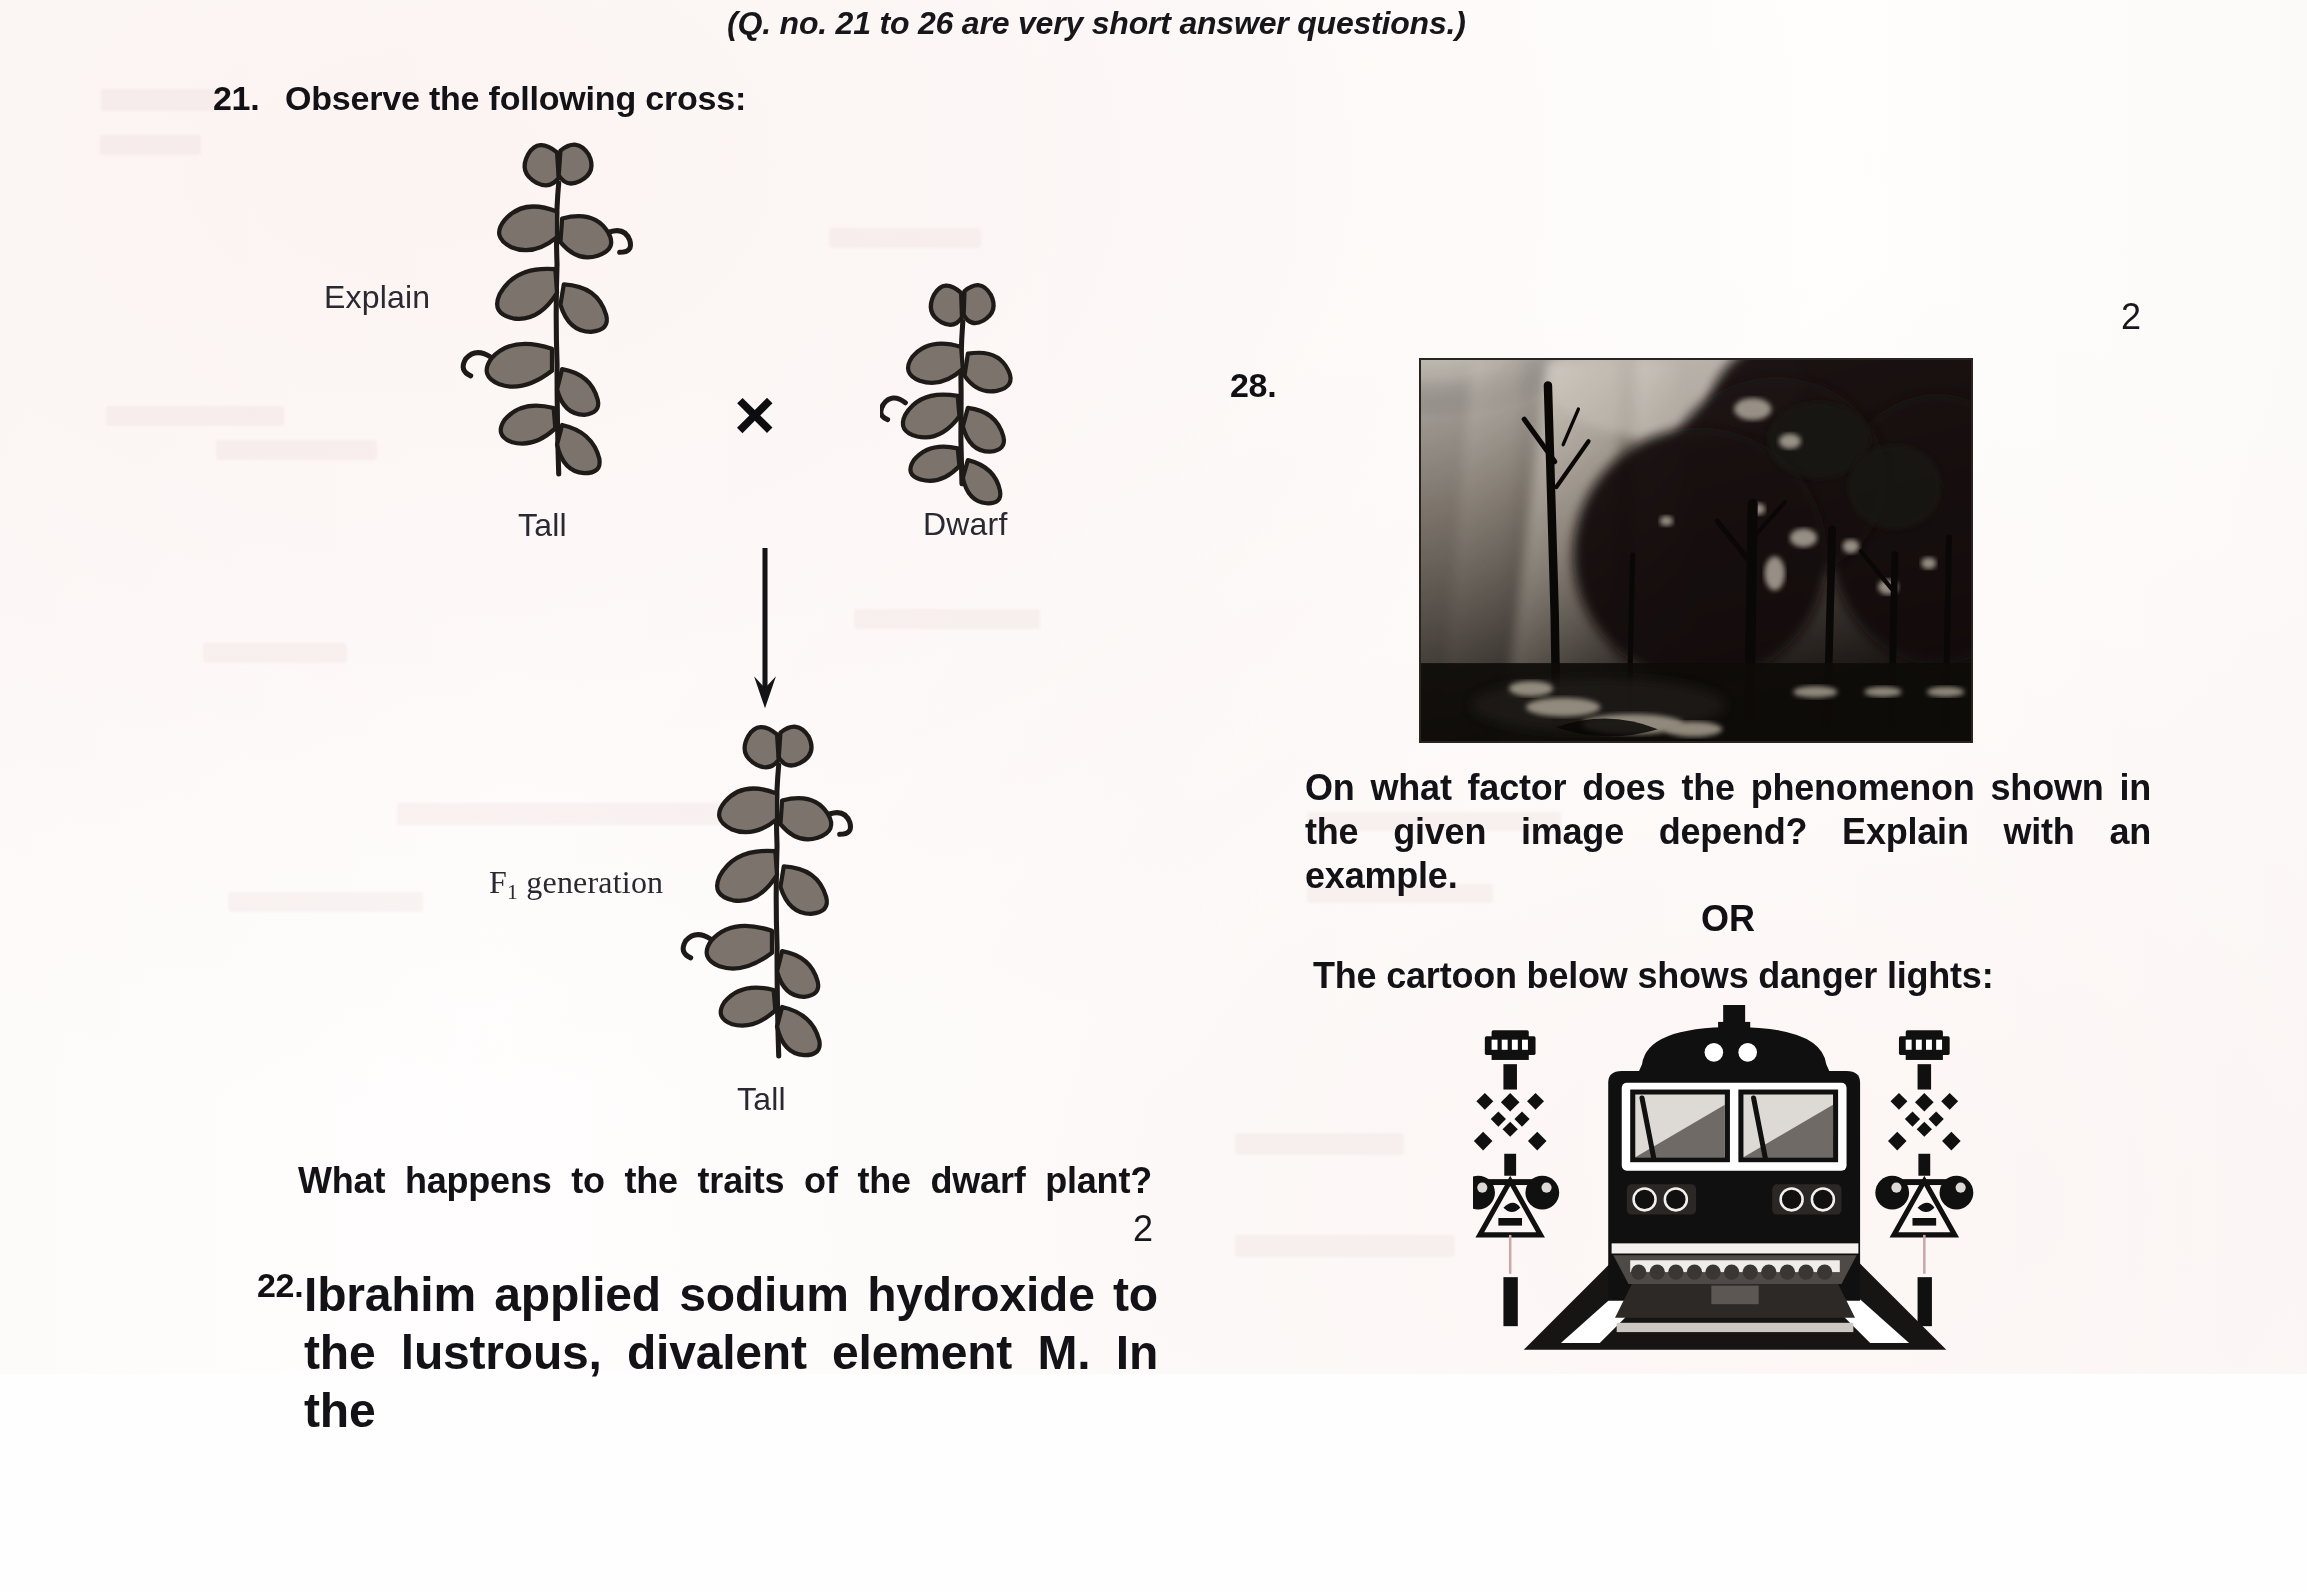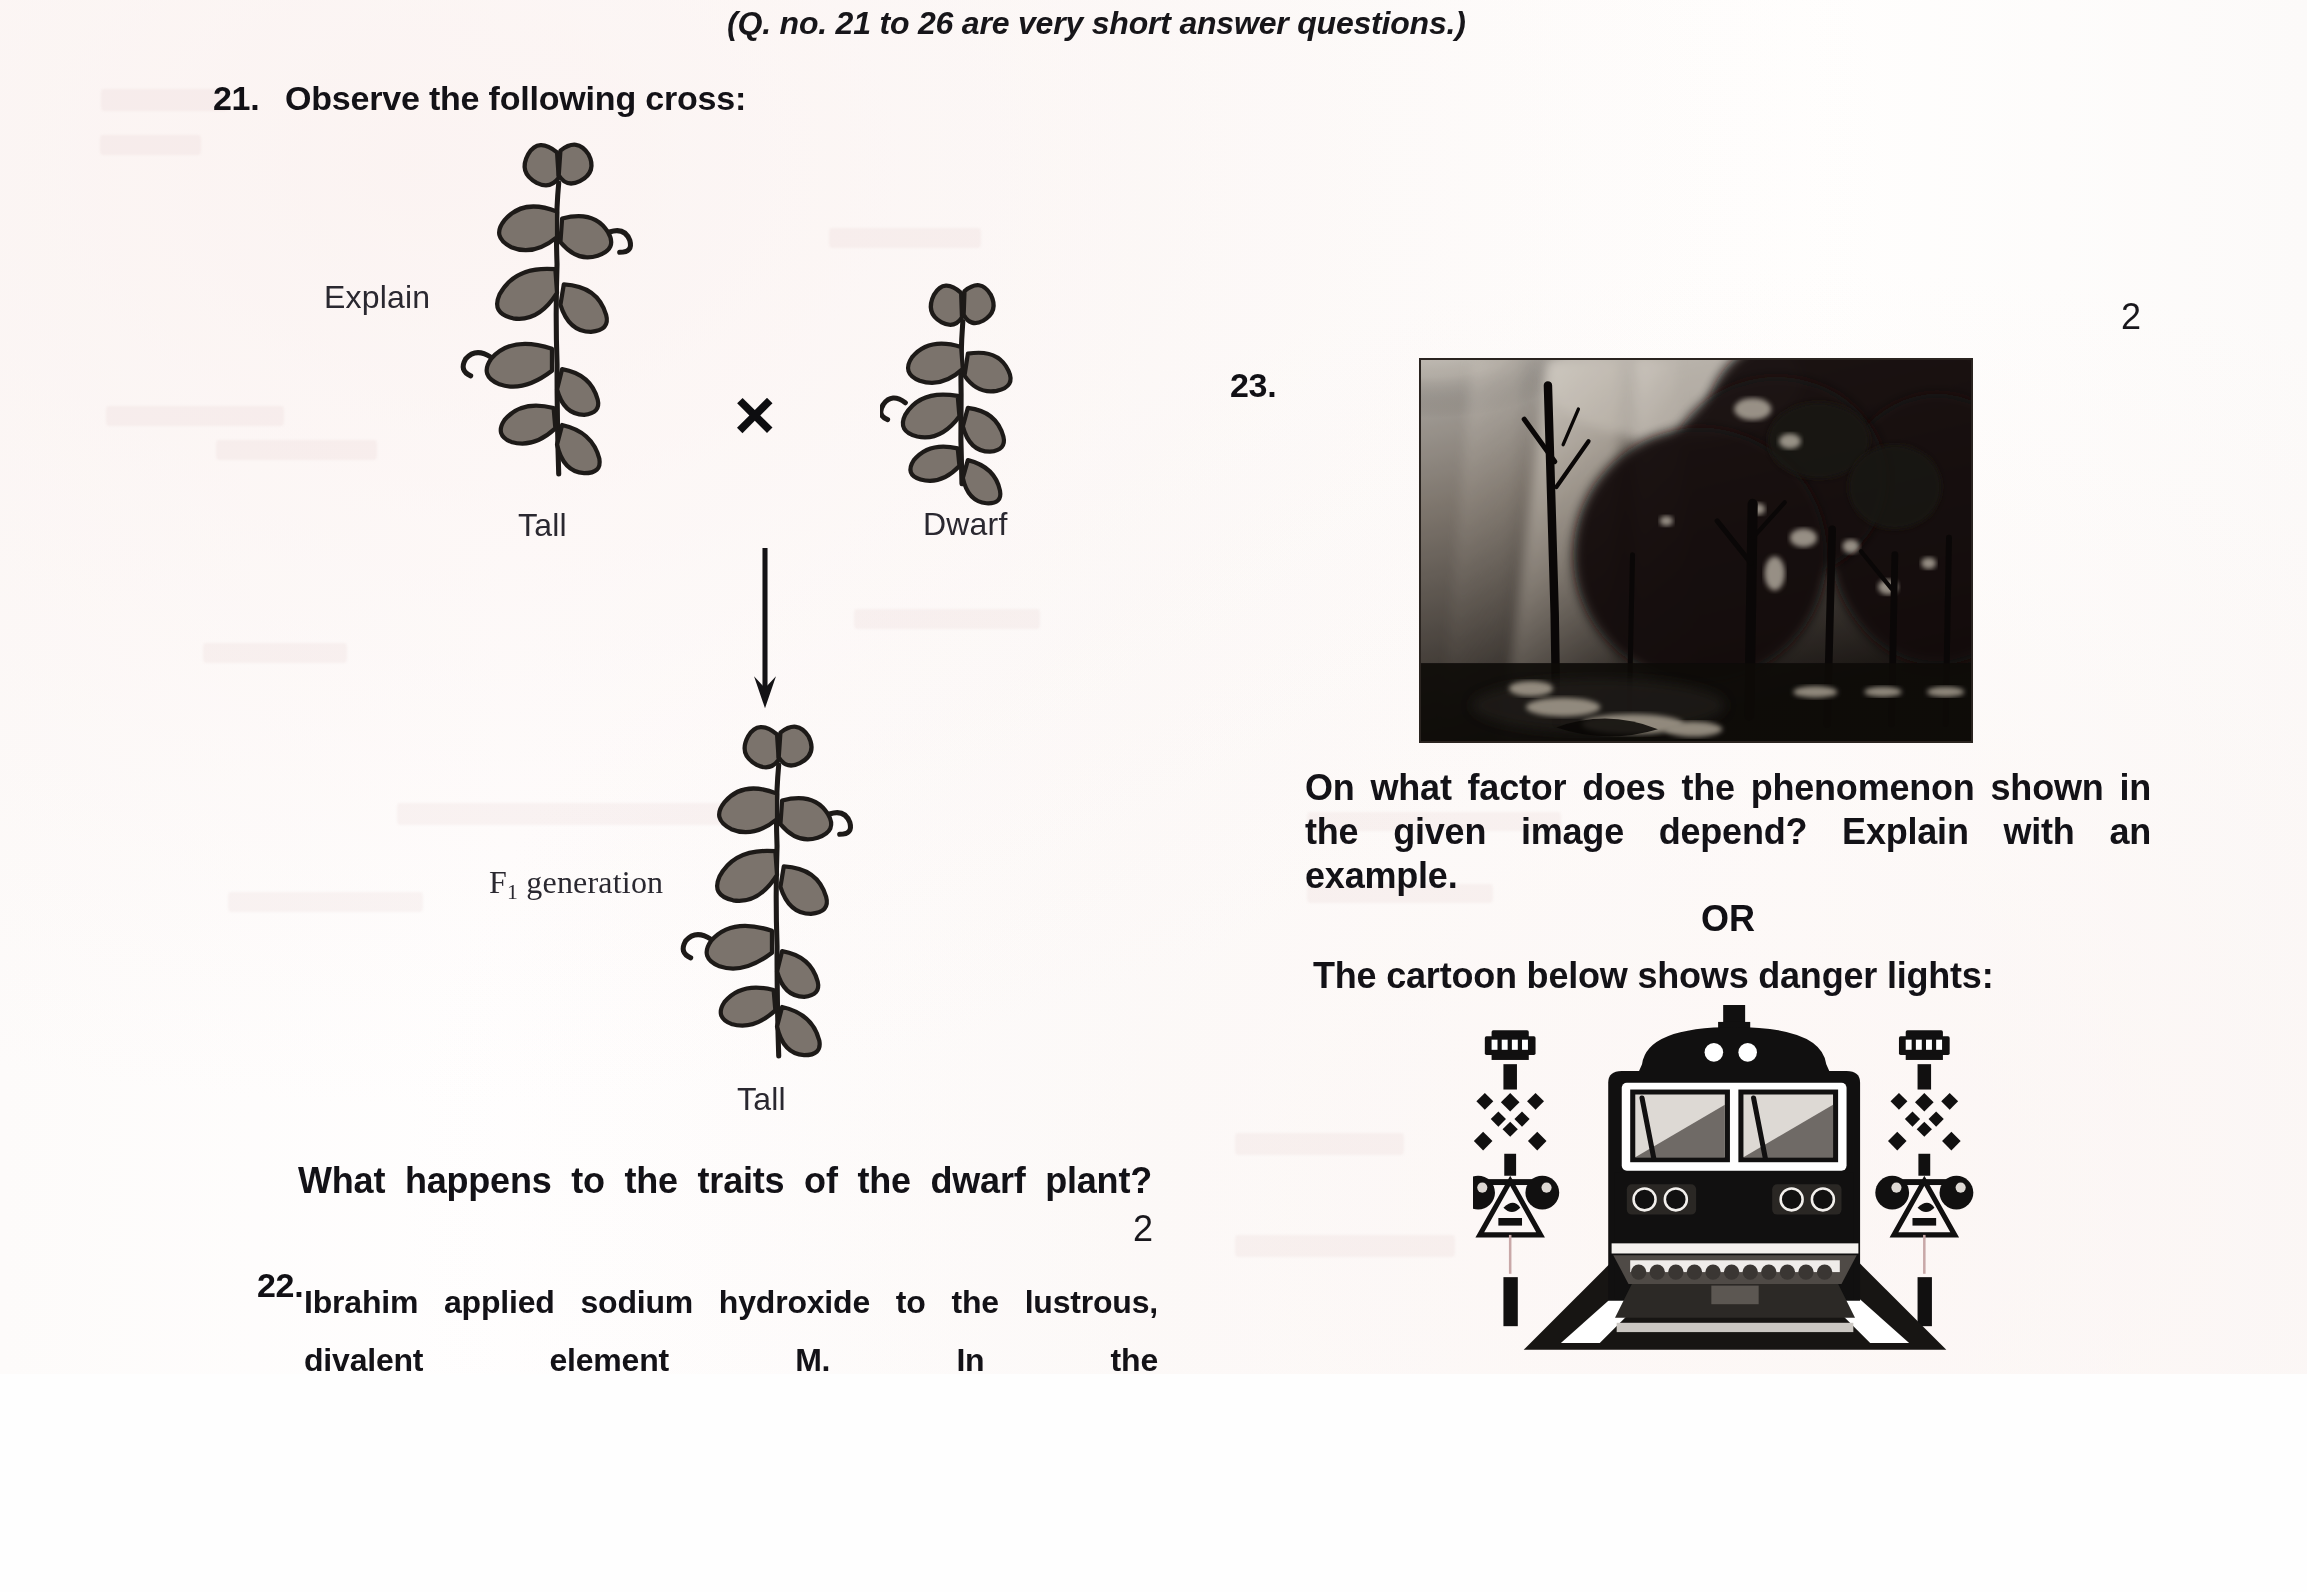--- a/index.html
+++ b/index.html
@@ -198,26 +198,26 @@
   </svg>
 
   <div class="label" style="left:737px; top:1081px; font-size:32px;">Tall</div>
 
   <div class="body-text lastjust" style="left:298px; top:1152px; width:854px; font-size:36px; line-height:58px;">What happens to the traits of the dwarf plant?</div>
 
   <div class="marks" style="left:1133px; top:1208px; font-size:36px;">2</div>
 
   <div class="qnum" style="left:244px; top:1266px; font-size:34px;margin-left:13px;">22.</div>
 
-  <div class="body-text lastjust" style="left:304px; top:1266px; width:854px; font-size:32px; line-height:58px;margin-top:7px;">Ibrahim applied sodium hydroxide to the lustrous, divalent element M. In the</div>
+  <div class="body-text lastjust" style="left:304px; top:1266px; width:854px; font-size:48px; line-height:58px;">Ibrahim applied sodium hydroxide to the lustrous, divalent element M. In the</div>
 
 
   <div class="marks" style="left:2121px; top:296px; font-size:36px;">2</div>
 
-  <div class="qnum" style="left:1230px; top:366px; font-size:34px;">23.</div>
+  <div class="qnum" style="left:1230px; top:366px; font-size:34px;">28.</div>
 
   <div class="forest-frame" style="left:1419px; top:358px; width:550px; height:381px;">
     <svg class="forest-svg" width="550" height="381" viewBox="0 0 650 450" preserveAspectRatio="none">
       <defs>
         <linearGradient id="skyg" x1="0" y1="0" x2="0.35" y2="1">
           <stop offset="0%" stop-color="#e9e4dd"></stop>
           <stop offset="35%" stop-color="#a59b90"></stop>
           <stop offset="100%" stop-color="#1d1815"></stop>
         </linearGradient>
         <linearGradient id="beam1" x1="0.2" y1="0" x2="0.55" y2="1">

